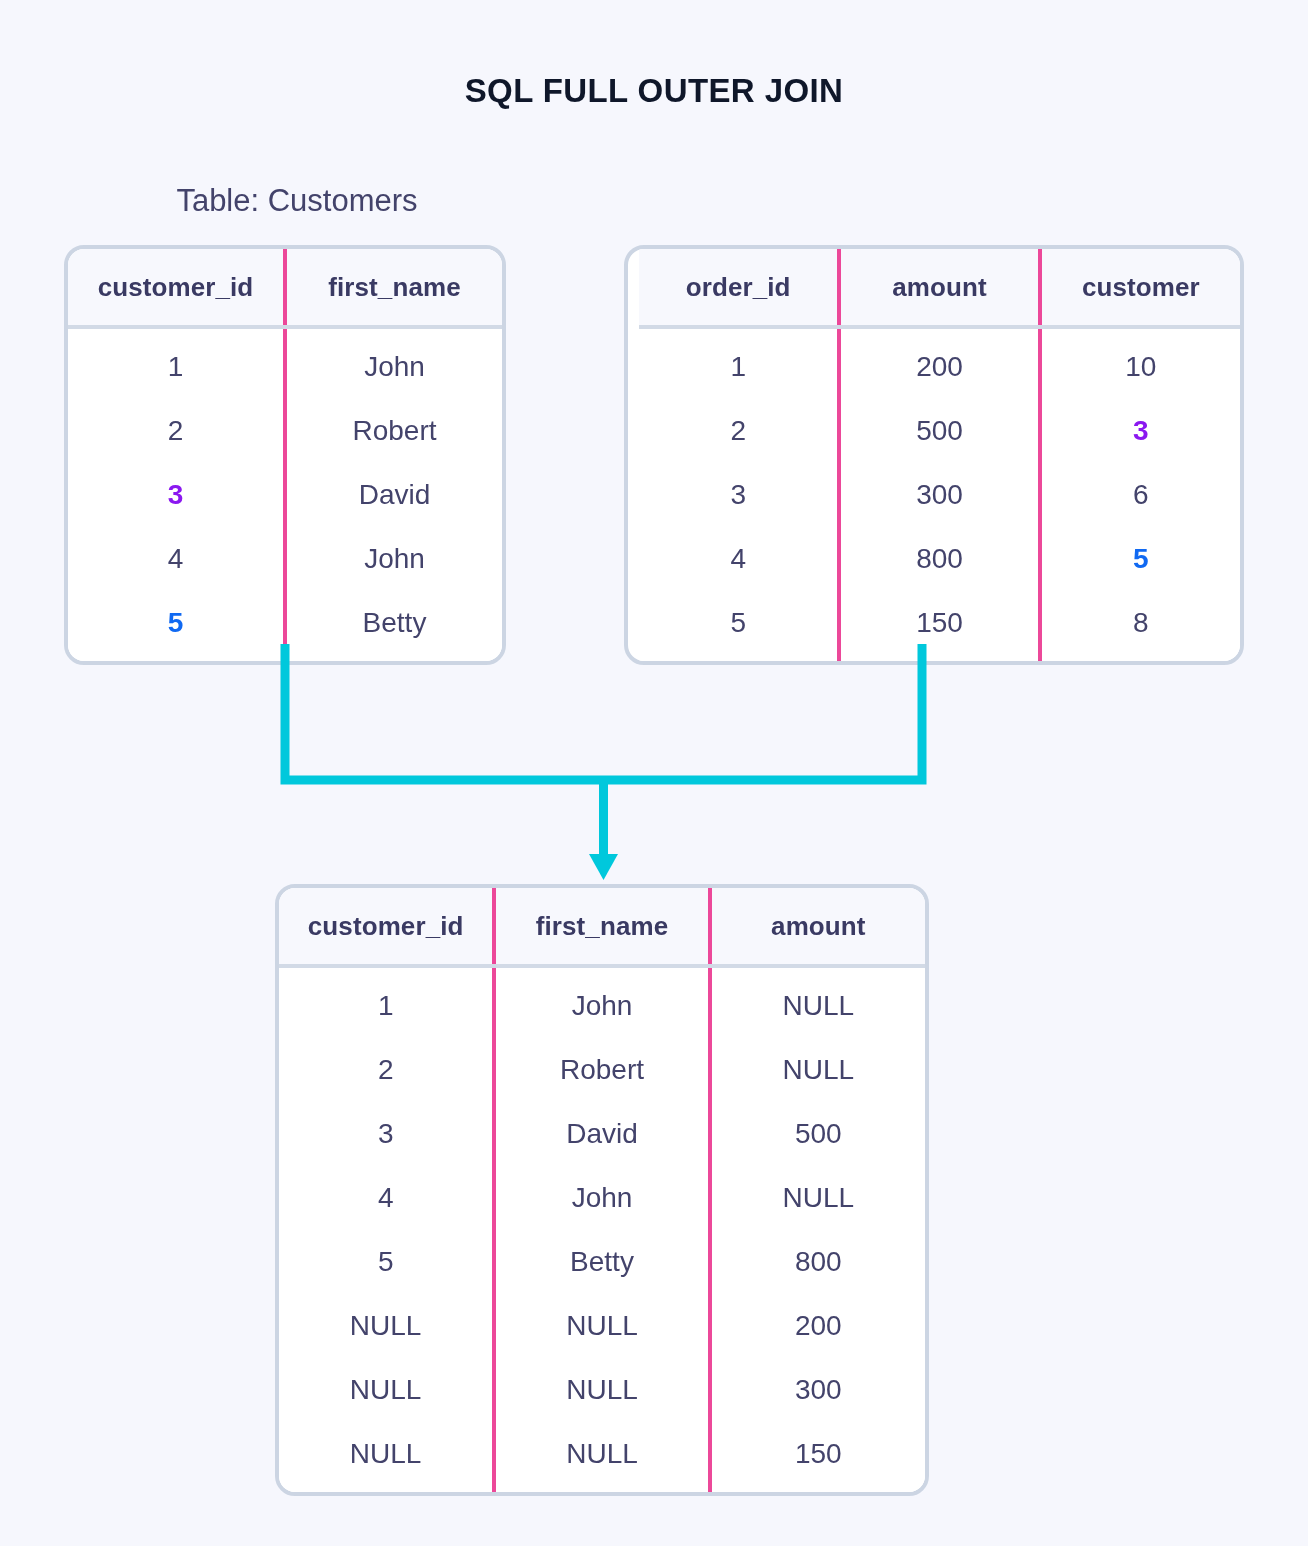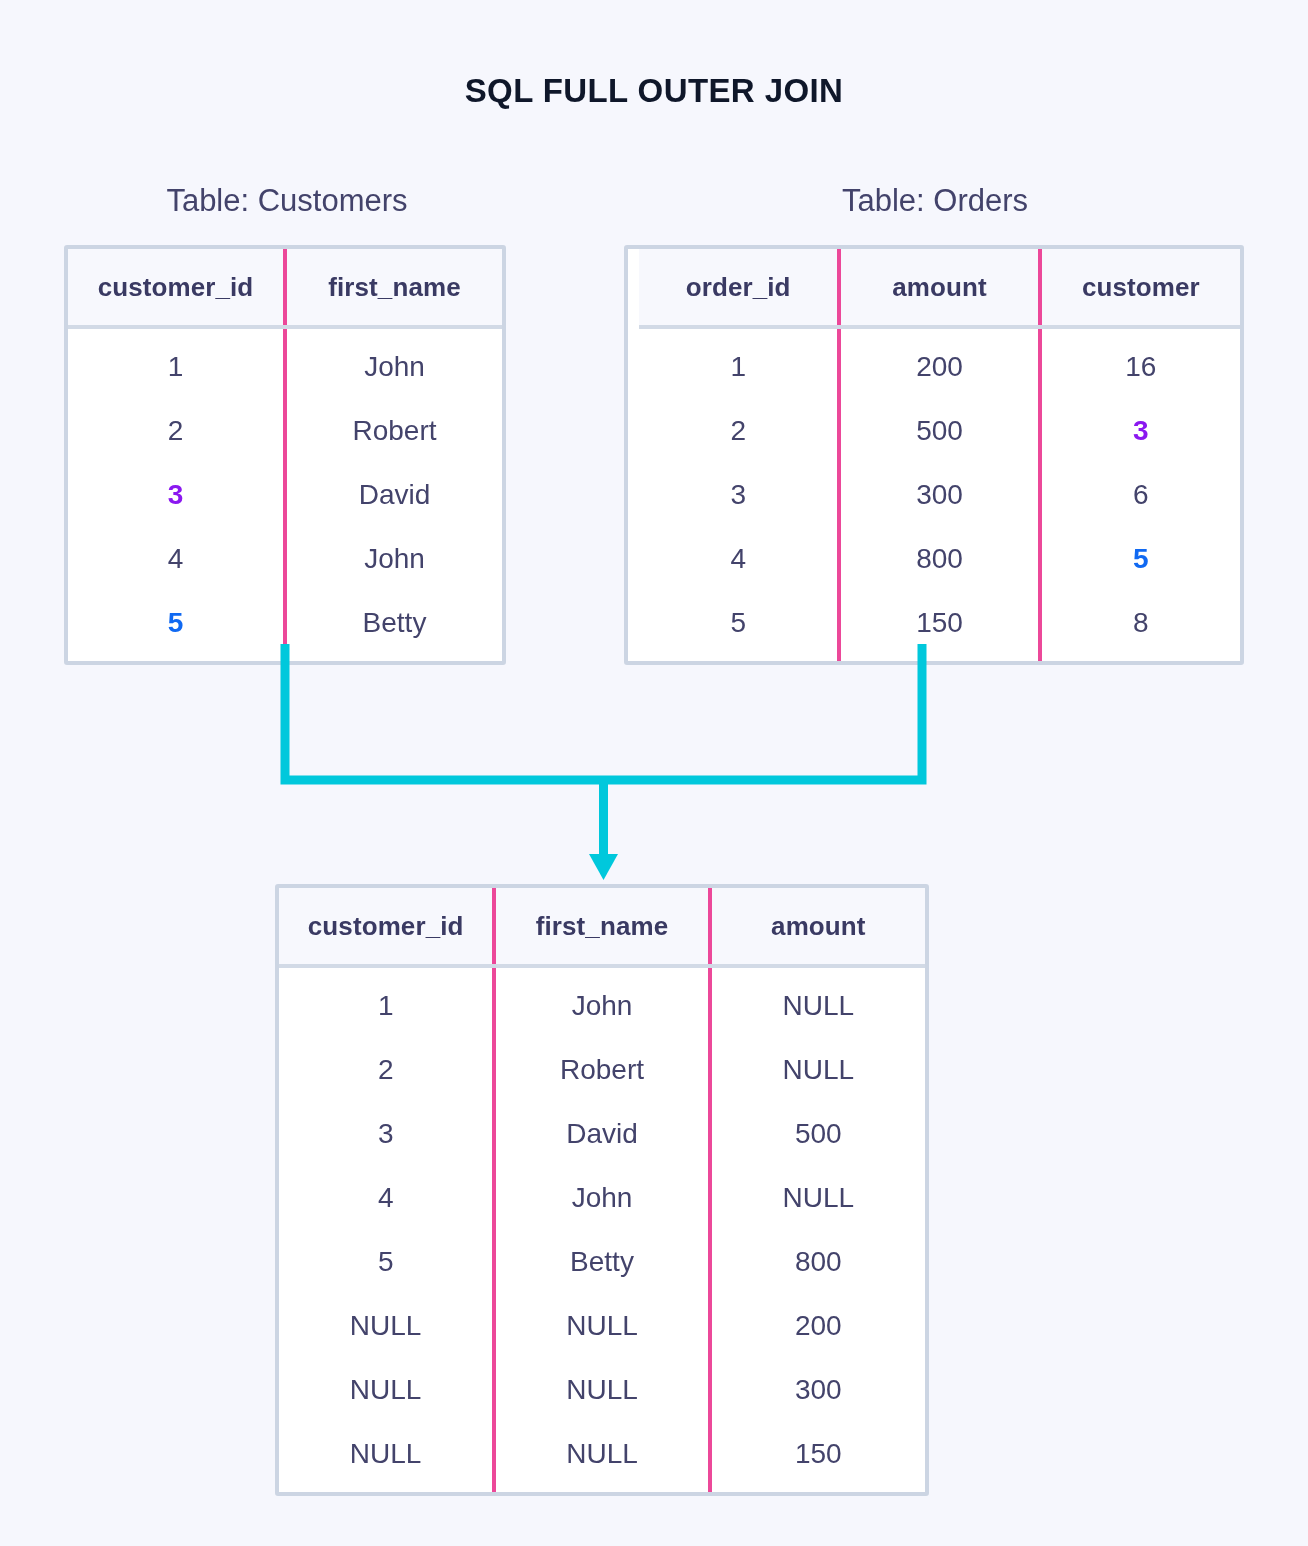--- a/index.html
+++ b/index.html
@@ -37,29 +37,29 @@
   }
 
   
   .caption {
     position: absolute;
     font-size: 31px;
     font-weight: normal;
     color: #43436b;
     white-space: nowrap;
   }
-  #caption-customers { top: 183px; left: 67px; width: 440px; text-align: center; }
+  #caption-customers { top: 183px; left: 77px; width: 440px; text-align: center; }
   #caption-orders    { top: 183px; left: 625px; width: 620px; text-align: center; }
 
   
   .tbl {
     position: absolute;
     box-sizing: border-box;
     border: 4px solid #ccd5e3;
-    border-radius: 3px;
+    border-radius: 20px;
     background: #ffffff;
     overflow: hidden;
   }
   .tbl table {
     border-collapse: collapse;
     width: 100%;
     table-layout: fixed;
   }
   .tbl th, .tbl td {
     text-align: center;
@@ -109,21 +109,20 @@
 </style>
 </head>
 <body>
 
 <div class="page">
 
   <div class="title">SQL FULL OUTER JOIN</div>
 
   <div class="caption" id="caption-customers">Table: Customers</div>
 
-  <div class="caption" id="caption-orders">Table: Orders</div>
 
   <div class="tbl" id="table-customers">
     <table>
       <thead>
           <tr>
             <th>customer_id</th>
             <th>first_name</th>
           </tr>
         </thead>
       <tbody>
@@ -157,21 +156,21 @@
           <tr>
             <th>order_id</th>
             <th>amount</th>
             <th>customer</th>
           </tr>
         </thead>
       <tbody>
           <tr>
             <td><span>1</span></td>
             <td><span>200</span></td>
-            <td><span>16</span></td>
+            <td><span>10</span></td>
           </tr>
           <tr>
             <td><span>2</span></td>
             <td><span>500</span></td>
             <td><span class="hl-purple">3</span></td>
           </tr>
           <tr>
             <td><span>3</span></td>
             <td><span>300</span></td>
             <td><span>6</span></td>

